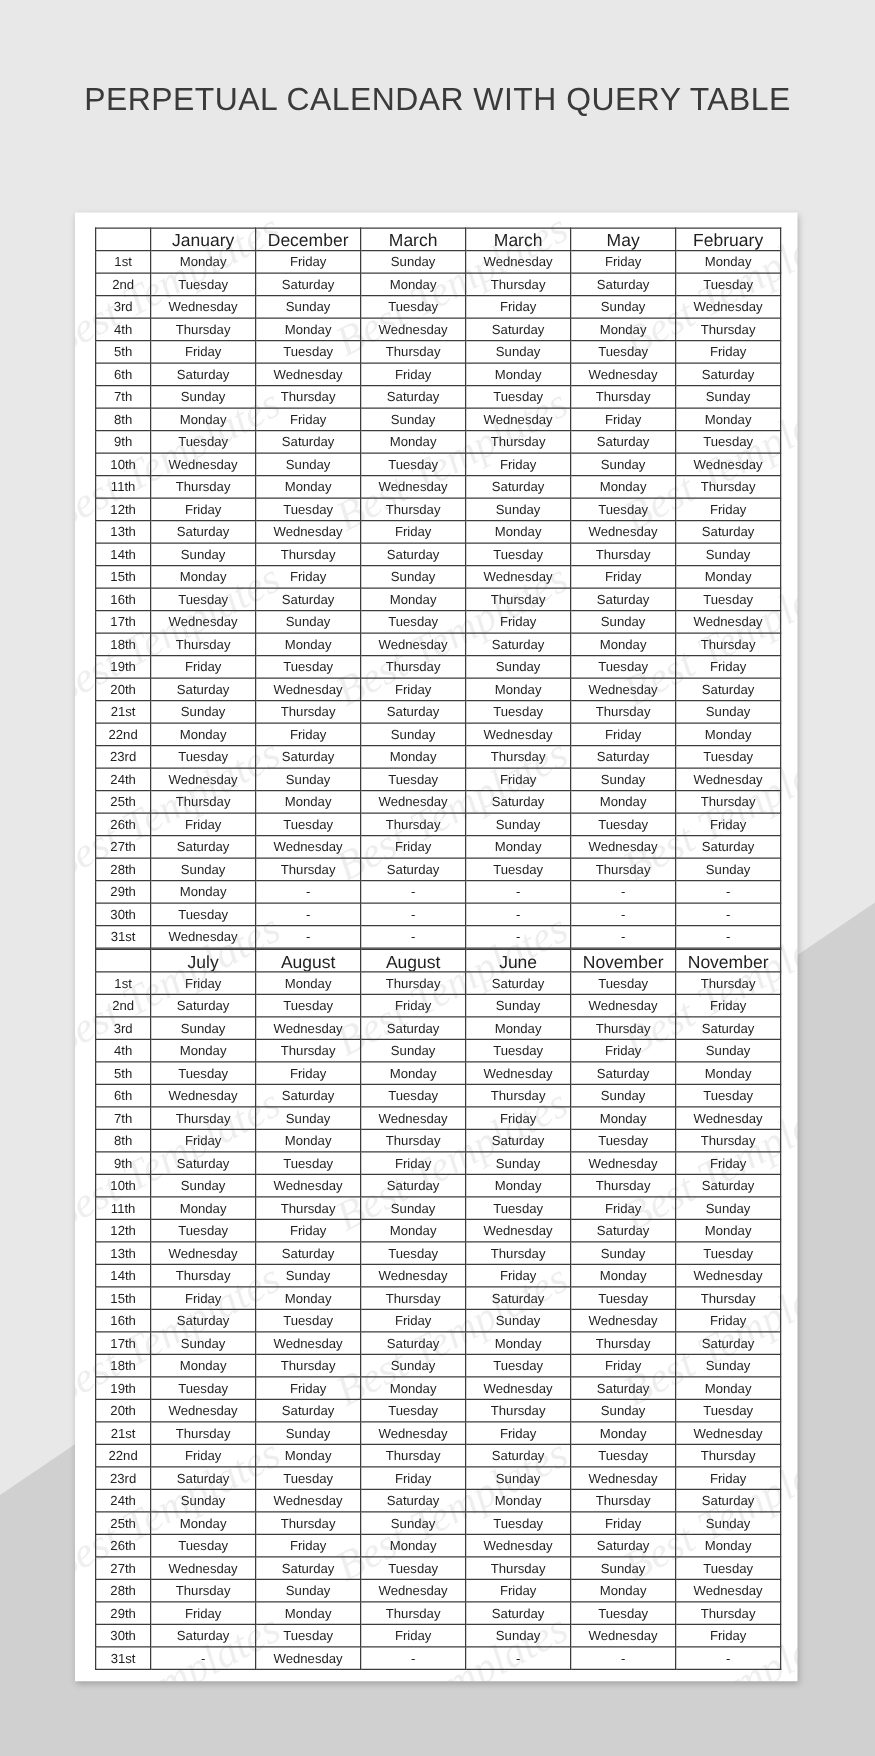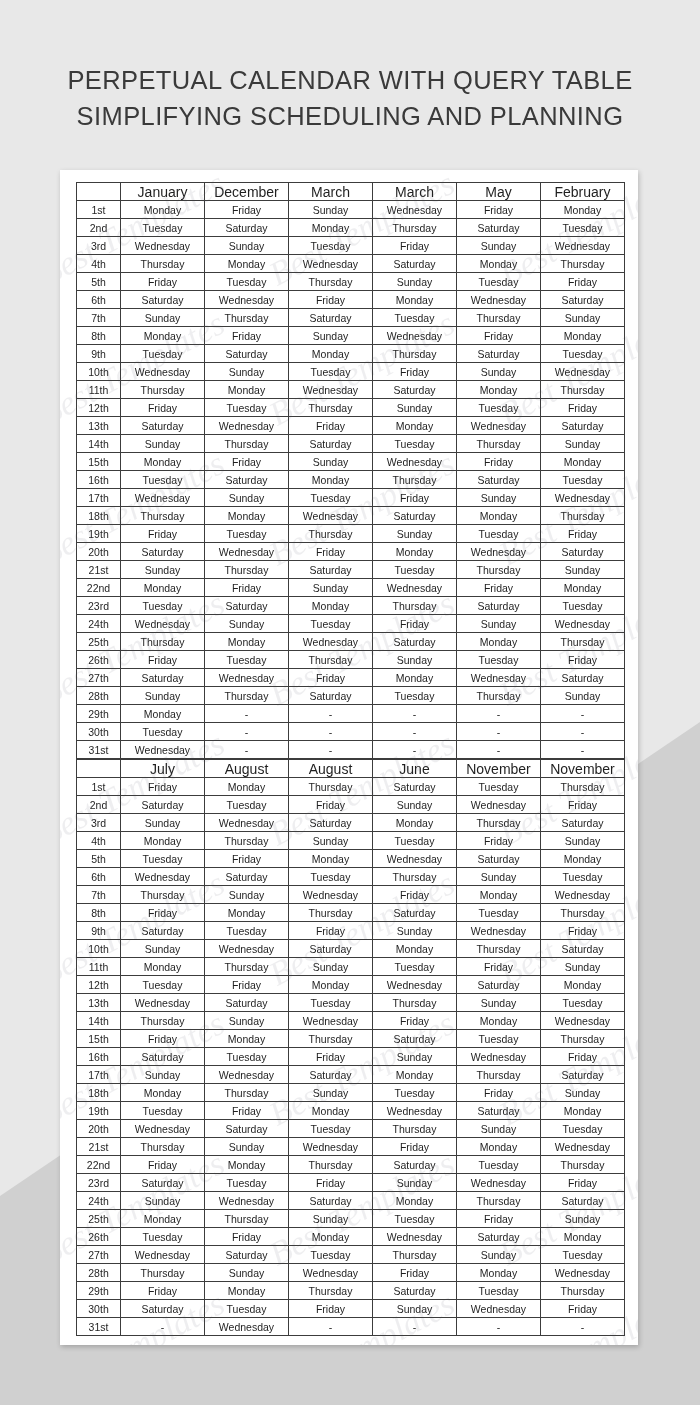--- a/index.html
+++ b/index.html
@@ -91,21 +91,20 @@
 </head>
 <body>
 
 <svg id="bg-diagonal" viewBox="0 0 700 1405" preserveAspectRatio="none">
   <rect x="0" y="0" width="700" height="1405" fill="#e8e8e8"></rect>
   <polygon points="0,1196 700,722 700,1405 0,1405" fill="#d0d0d0"></polygon>
 </svg>
 
 <div id="title-block">
   <span class="tline">PERPETUAL CALENDAR WITH QUERY TABLE</span>
-  <span class="tline">SIMPLIFYING SCHEDULING AND PLANNING</span>
 </div>
 
 <div id="page-sheet">
   <div id="sheet-inner">
     <table class="cal" id="table-first-half">
       <colgroup>
         <col class="c-day">
           <col class="c-mon">
           <col class="c-mon">
           <col class="c-mon">

